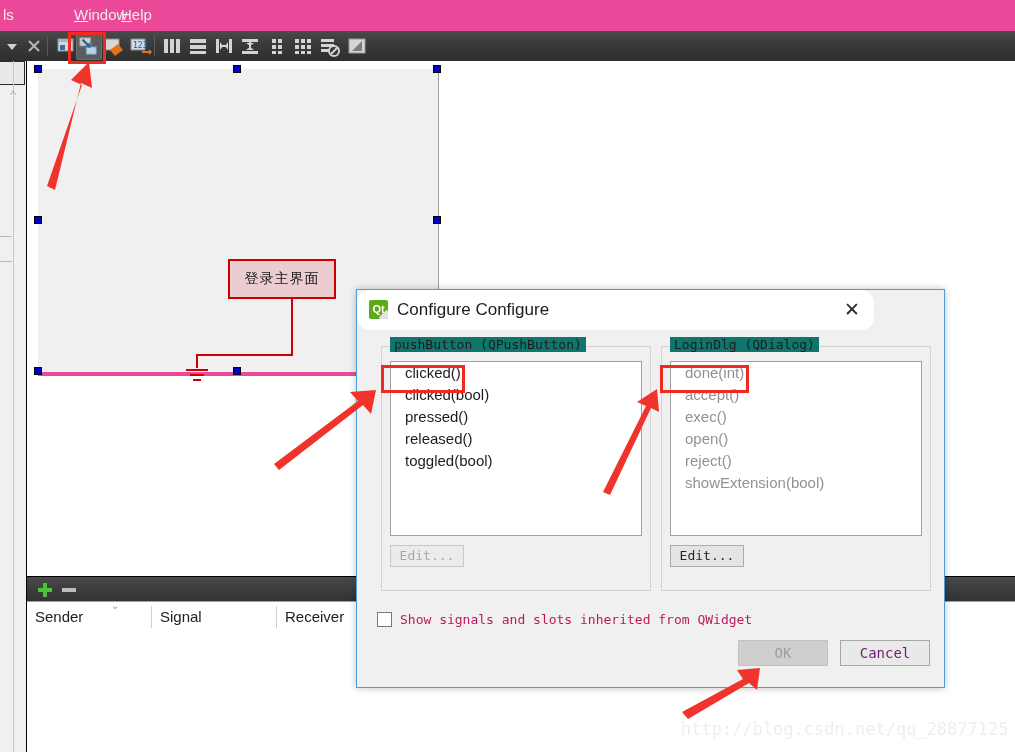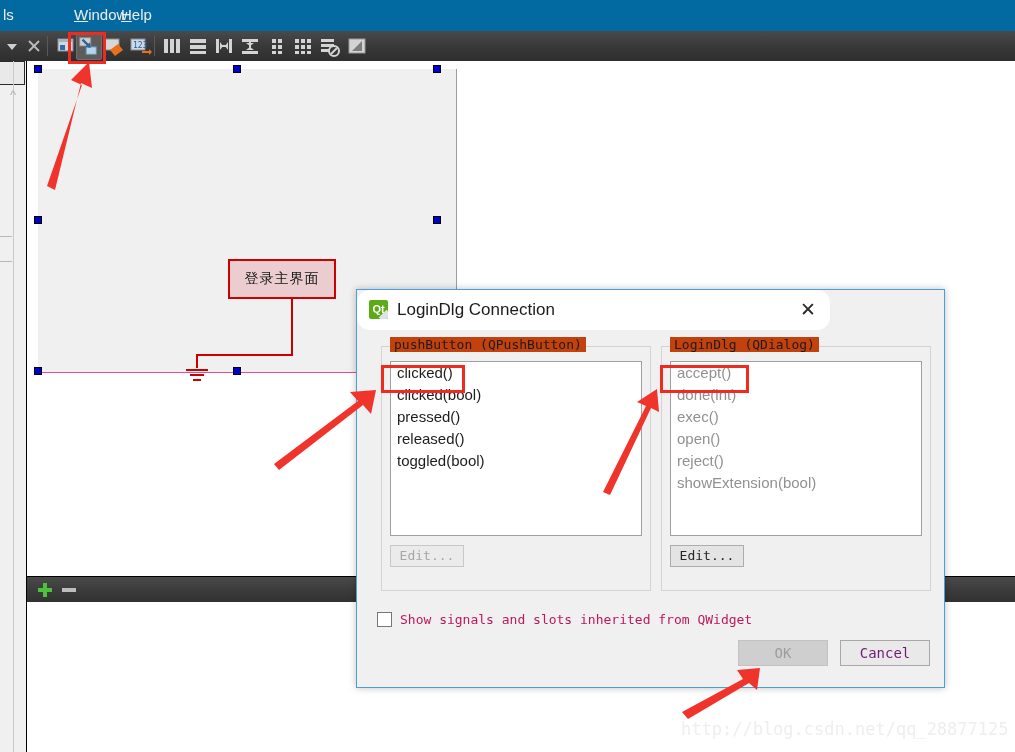--- a/index.html
+++ b/index.html
@@ -22,21 +22,21 @@
     position: absolute;
     left: 0; top: 0;
     width: 1015px; height: 752px;
   }
 
   
   .menubar {
     position: absolute;
     left: 0; top: 0;
     width: 1015px; height: 31px;
-    background: #0369a1;
+    background: #ec4899;
     color: #e8e8e8;
   }
   .menu-item {
     position: absolute;
     top: 4px;
     font-size: 15px;
     line-height: 22px;
     color: #ededed;
     white-space: nowrap;
     font-family: "Liberation Sans", sans-serif;
@@ -119,22 +119,21 @@
     left: 27px; top: 61px;
     width: 988px; height: 514px;
     background: #ffffff;
   }
   .form-widget {
     position: absolute;
     left: 11px; top: 8px;
     width: 400px; height: 303px;
     background: #f0f0f0;
     border-right: 1px solid #9e9e9e;
-    border-bottom: 1px solid #ec4899;
-    padding-left: 18px;
+    border-bottom: 4px solid #ec4899;
   }
   .sel-handle {
     position: absolute;
     width: 8px; height: 8px;
     background: #0000cc;
     border: 1px solid #000000;
     box-sizing: border-box;
   }
 
   
@@ -237,21 +236,21 @@
     left: 356px; top: 289px;
     width: 589px; height: 399px;
     background: #f0f0f0;
     border: 1px solid #4a9ede;
     box-sizing: border-box;
     box-shadow: 0 0 7px rgba(0,0,0,0.25);
   }
   .dlg-titlebar {
     position: absolute;
     left: 0; top: 0;
-    width: 473px; height: 40px;
+    width: 517px; height: 40px;
     background: #ffffff;
     border-radius: 13px;
   }
   .qt-logo {
     position: absolute;
     left: 12px; top: 10px;
     width: 19px; height: 19px;
     background: #5caa15;
     border-radius: 2px;
     color: #ffffff;
@@ -300,40 +299,40 @@
     top: 16px;
     height: 245px;
     border: 1px solid #d3d3d3;
     box-sizing: border-box;
   }
   .gb-left  { left: 24px; width: 270px; }
   .gb-right { left: 304px; width: 270px; }
   .gb-title {
     position: absolute;
     left: 8px; top: -10px;
-    background: #c2410c;
+    background: #0f766e;
     padding: 0 4px;
     font-family: "DejaVu Sans Mono", monospace;
     font-size: 13px;
     color: #1c1c1c;
     white-space: nowrap;
   }
   .listbox {
     position: absolute;
     left: 8px; top: 14px;
     width: 252px; height: 175px;
     background: #ffffff;
     border: 1px solid #a0a0a0;
     box-sizing: border-box;
     overflow: hidden;
   }
   .list-item {
     height: 22px;
     line-height: 22px;
-    padding-left: 6px;
+    padding-left: 14px;
     font-size: 15px;
     color: #1d1d1d;
     white-space: nowrap;
   }
   .list-item.disabled { color: #919191; }
   .edit-btn {
     position: absolute;
     left: 8px; top: 198px;
     width: 74px; height: 22px;
     background: #e4e4e4;
@@ -602,26 +601,36 @@
         <rect x="2" y="7" width="14" height="4" fill="#4cc23c"></rect>
       </svg>
     </div>
     <div class="minus-icon">
       <svg width="18" height="18" viewBox="0 0 18 18">
         <rect x="2" y="7" width="14" height="4" fill="#bdbdbd"></rect>
       </svg>
     </div>
   </div>
 
+  <div class="sse-table">
+    <div class="sse-header">
+      <div class="col-head" style="left:0px;   width:125px;">Sender</div>
+      <div class="col-head" style="left:125px; width:125px;">Signal</div>
+      <div class="col-head" style="left:250px; width:125px;">Receiver</div>
+      <div class="col-sep" style="left:124px;"></div>
+      <div class="col-sep" style="left:249px;"></div>
+      <div class="sort-indicator">⌄</div>
+    </div>
+  </div>
 
   <div class="dialog">
 
     <div class="dlg-titlebar">
       <div class="qt-logo">Qt</div>
-      <div class="dlg-title">LoginDlg Connection</div>
+      <div class="dlg-title">Configure Configure</div>
       <div class="dlg-close">✕</div>
     </div>
 
     <div class="dlg-body">
 
       <div class="groupbox gb-left">
         <div class="gb-title">pushButton  (QPushButton)</div>
 
         <div class="listbox">
           <div class="list-item">clicked()</div>
@@ -631,22 +640,22 @@
           <div class="list-item">toggled(bool)</div>
         </div>
 
         <div class="edit-btn disabled">Edit...</div>
       </div>
 
       <div class="groupbox gb-right">
         <div class="gb-title">LoginDlg (QDialog)</div>
 
         <div class="listbox">
+          <div class="list-item disabled">done(int)</div>
           <div class="list-item disabled">accept()</div>
-          <div class="list-item disabled">done(int)</div>
           <div class="list-item disabled">exec()</div>
           <div class="list-item disabled">open()</div>
           <div class="list-item disabled">reject()</div>
           <div class="list-item disabled">showExtension(bool)</div>
         </div>
 
         <div class="edit-btn">Edit...</div>
       </div>
 
       <div class="cb-row">

